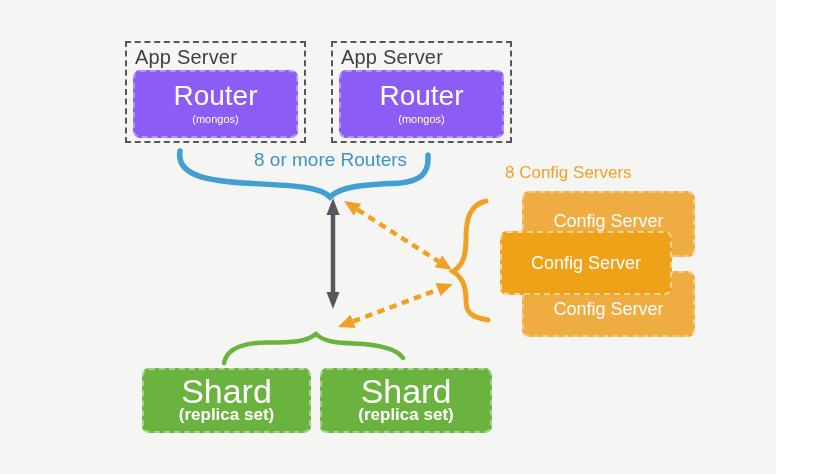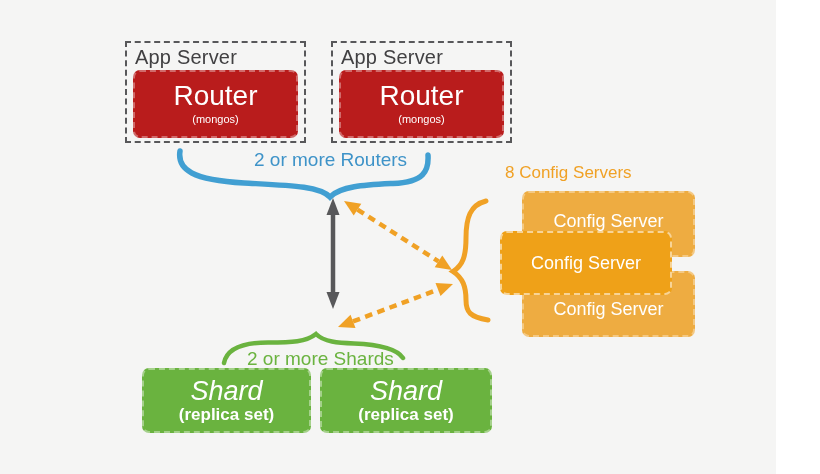--- a/index.html
+++ b/index.html
@@ -16,27 +16,27 @@
   }
   .app-label{
     position:absolute;left:8px;top:3px;font-size:20px;color:#414042;letter-spacing:.2px;
   }
   
   .node{
     position:absolute;box-sizing:border-box;border-radius:7px;
     display:flex;flex-direction:column;align-items:center;justify-content:center;
     color:#ffffff;text-align:center;
   }
-  .node.blue{background:#b91c1c;border:2px dashed rgba(255,255,255,.35);}
+  .node.blue{background:#8b5cf6;border:2px dashed rgba(255,255,255,.35);}
   .node.green{background:#6ab33f;border:2px dashed rgba(255,255,255,.4);}
   .node.orange-back{background:#eeac41;border:2px dashed rgba(255,255,255,.35);justify-content:flex-start;}
   .node.orange-front{background:#efa118;border:2px dashed rgba(255,255,255,.55);z-index:3;}
   .node-title{font-size:28px;line-height:30px;}
   .node-sub{font-size:11px;line-height:17px;}
-  .shard-title{font-size:27px;line-height:28px;font-style:italic;}
+  .shard-title{font-size:34px;line-height:28px;}
   .shard-sub{font-size:17px;line-height:19px;font-weight:bold;}
   .cfg-title{font-size:18px;line-height:27px;}
   
   .grp-label{position:absolute;white-space:nowrap;}
   .lbl-blue{color:#3e93c8;font-size:19px;}
   .lbl-orange{color:#f0a125;font-size:17px;}
   .lbl-green{color:#6ab33f;font-size:19px;}
 </style>
 </head>
 <body>
@@ -82,35 +82,34 @@
   </div>
 
   <div class="app-server" style="left:331px;top:41px;">
     <div class="app-label">App Server</div>
   </div>
   <div class="node blue" style="left:339px;top:70px;width:165px;height:68px;">
     <div class="node-title">Router</div>
     <div class="node-sub">(mongos)</div>
   </div>
 
-  <div class="grp-label lbl-blue" style="left:254px;top:149px;">2 or more Routers</div>
+  <div class="grp-label lbl-blue" style="left:254px;top:149px;">8 or more Routers</div>
 
   <div class="grp-label lbl-orange" style="left:505px;top:163px;">8 Config Servers</div>
 
   <div class="node orange-back" style="left:522px;top:191px;width:173px;height:66px;z-index:1;padding-top:15px;">
     <div class="cfg-title">Config Server</div>
   </div>
   <div class="node orange-back" style="left:522px;top:271px;width:173px;height:66px;z-index:1;padding-top:23px;">
     <div class="cfg-title">Config Server</div>
   </div>
   <div class="node orange-front" style="left:500px;top:231px;width:172px;height:64px;">
     <div class="cfg-title">Config Server</div>
   </div>
 
-  <div class="grp-label lbl-green" style="left:247px;top:348px;">2 or more Shards</div>
 
   <div class="node green" style="left:142px;top:368px;width:169px;height:65px;">
     <div class="shard-title">Shard</div>
     <div class="shard-sub">(replica set)</div>
   </div>
   <div class="node green" style="left:320px;top:368px;width:172px;height:65px;">
     <div class="shard-title">Shard</div>
     <div class="shard-sub">(replica set)</div>
   </div>
 

